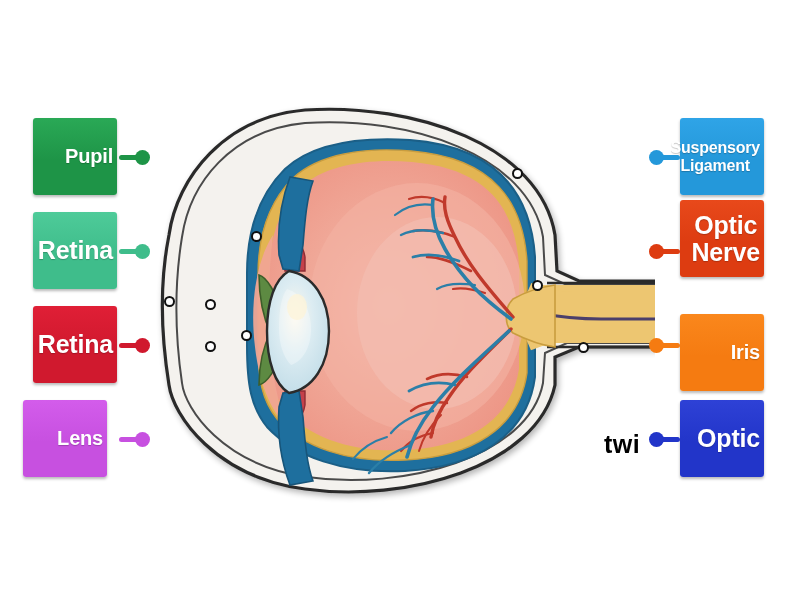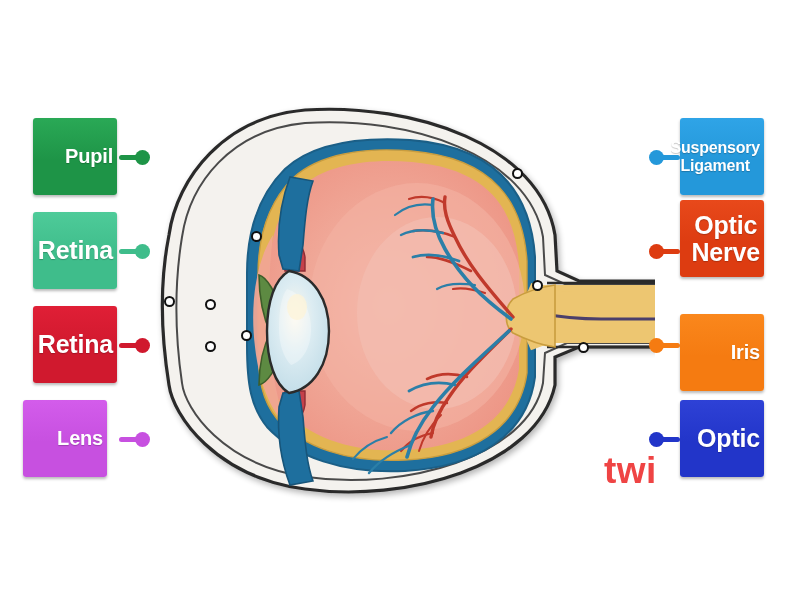--- a/index.html
+++ b/index.html
@@ -76,26 +76,25 @@
     background: #ffffff;
     border: 2px solid #111111;
     box-sizing: border-box;
     cursor: pointer;
   }
 
   .watermark {
     position: absolute;
     left: 604px;
     top: 430px;
-    font-size: 37px;
+    font-size: 25px;
     font-weight: bold;
-    color: #ef4444;
+    color: #000000;
     letter-spacing: 0.5px;
     user-select: none;
-    margin-top: 20px;
   }
 </style>
 </head>
 <body>
 
 <div id="stage">
 
   <div id="eye-diagram">
     <svg width="500" height="430" viewBox="0 0 500 430" xmlns="http://www.w3.org/2000/svg">
       <defs>

